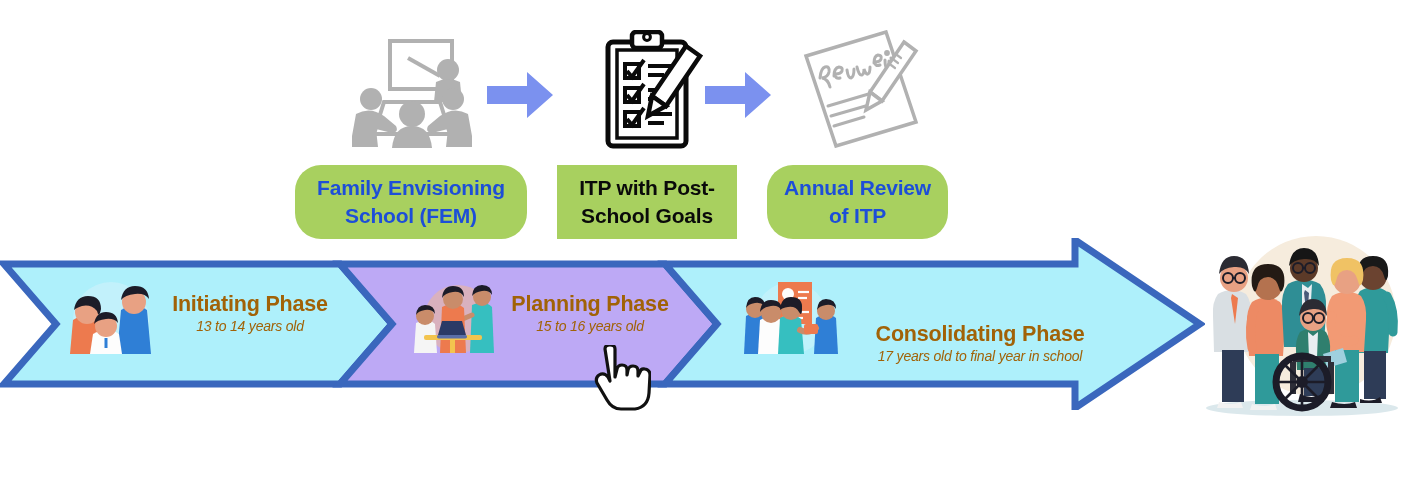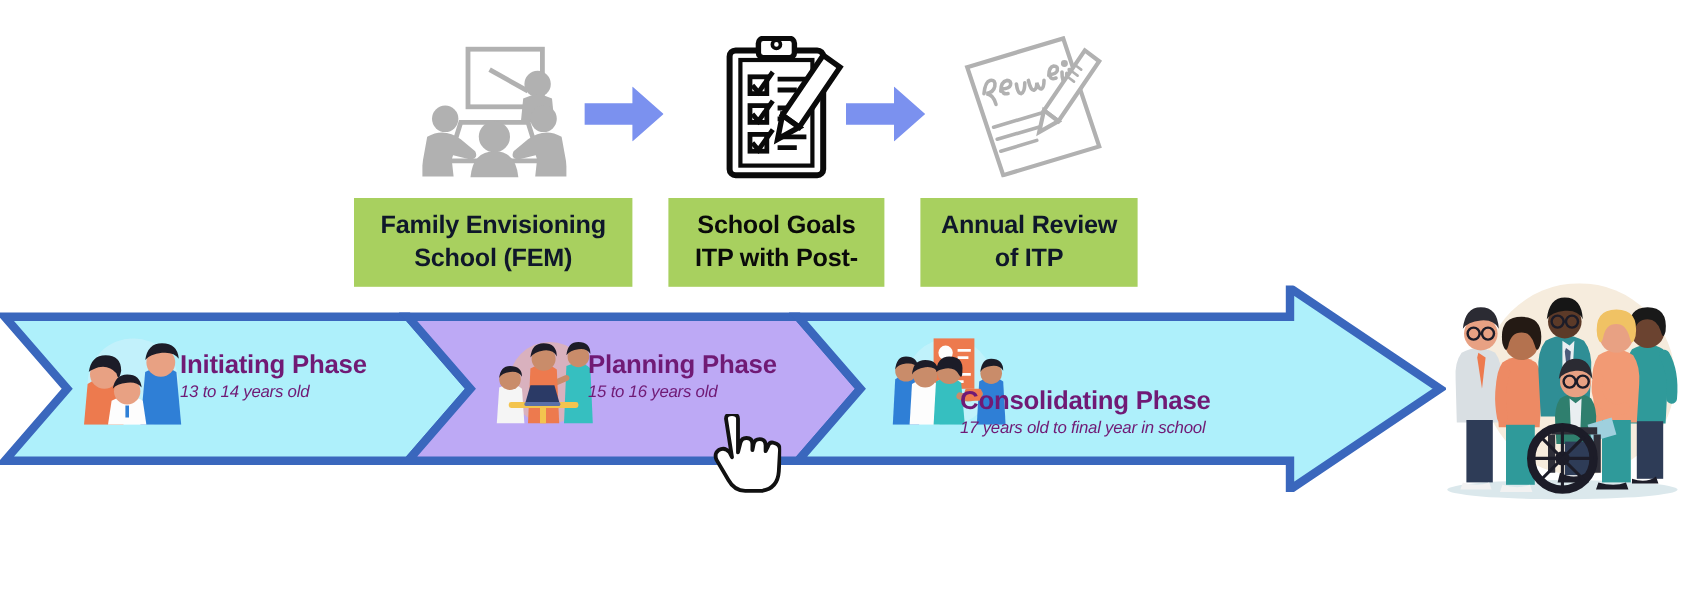--- a/index.html
+++ b/index.html
@@ -33,34 +33,34 @@
     display: flex;
     align-items: center;
     justify-content: center;
     text-align: center;
     font-weight: bold;
     font-size: 21px;
     line-height: 1.32;
     letter-spacing: -0.2px;
   }
   .green-box.active { color: #0a0a0a; }
-  .green-box.dim    { color: #0f172a; }
+  .green-box.dim    { color: #1d4ed8; border-radius: 26px; }
 
   
   #phase-band {
     position: absolute;
     left: 0px;
     top: 238px;
     width: 1205px;
     height: 172px;
   }
   .phase-label {
     position: absolute;
-    text-align: left;
-    color: #701a75;
+    text-align: center;
+    color: #a16207;
     pointer-events: none;
   }
   .phase-title {
     font-size: 21.5px;
     font-weight: bold;
     letter-spacing: -0.2px;
     white-space: nowrap;
   }
   .phase-sub {
     font-size: 14px;
@@ -217,22 +217,22 @@
 
   <div class="green-box dim" style="left:295px; top:165px; width:232px; height:74px;">
     <div>
       <div>Family Envisioning</div>
       <div>School (FEM)</div>
     </div>
   </div>
 
   <div class="green-box active" style="left:557px; top:165px; width:180px; height:74px;">
     <div>
+      <div>ITP with Post-</div>
       <div>School Goals</div>
-      <div>ITP with Post-</div>
     </div>
   </div>
 
   <div class="green-box dim" style="left:767px; top:165px; width:181px; height:74px;">
     <div>
       <div>Annual Review</div>
       <div>of ITP</div>
     </div>
   </div>
 

